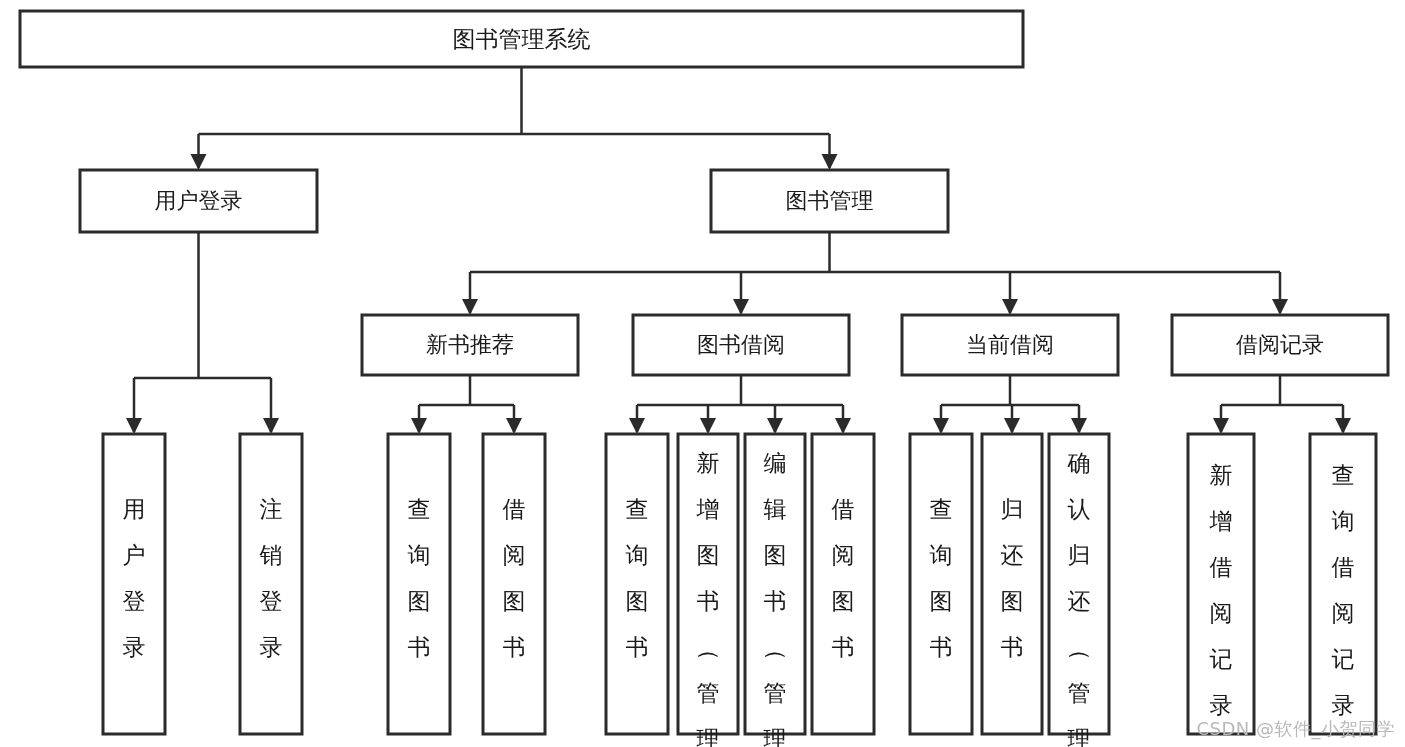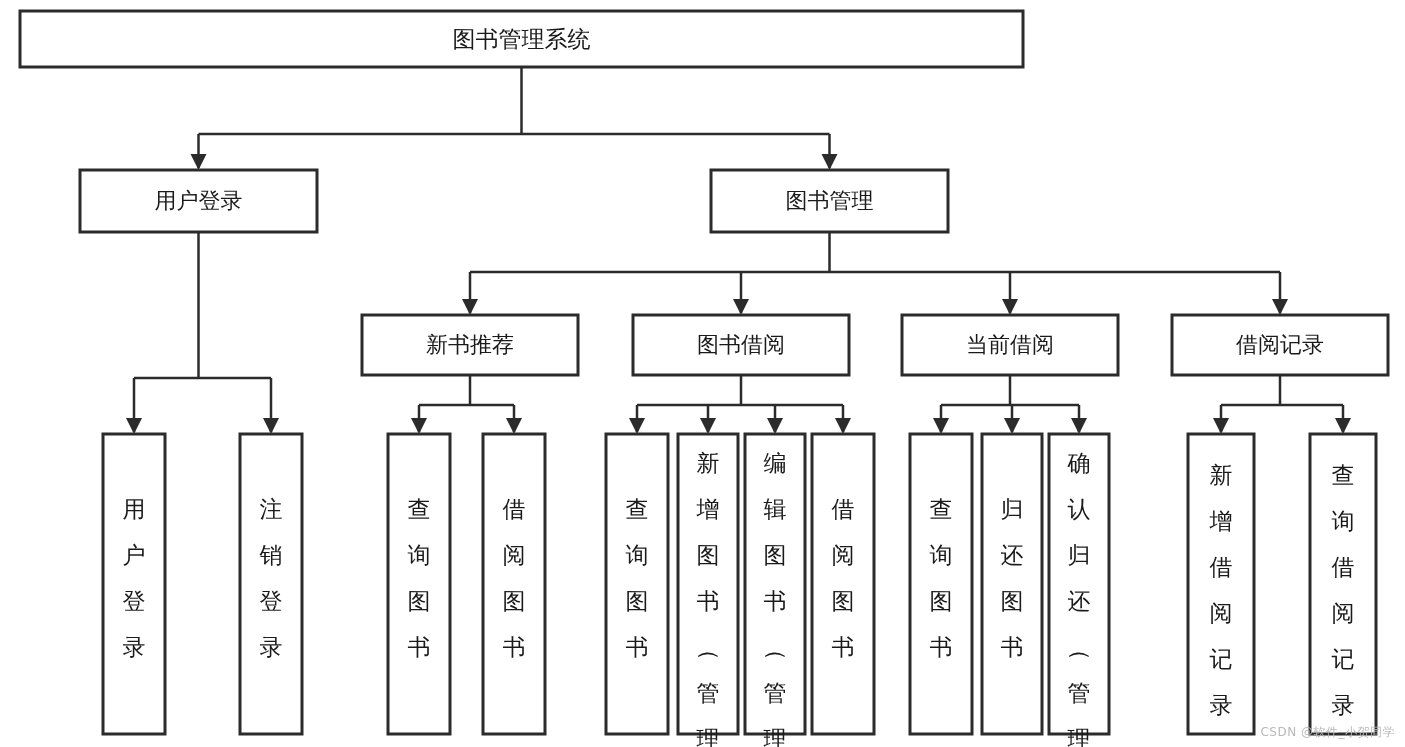--- a/index.html
+++ b/index.html
@@ -7,21 +7,21 @@
        font-family:"DejaVu Sans","Liberation Sans",sans-serif;}
   #diagram{position:absolute;left:0;top:0;width:1405px;height:747px;}
   .node-box{fill:#ffffff;stroke:#2b2b2b;stroke-width:3;}
   .edge{stroke:#2b2b2b;stroke-width:2.5;fill:none;}
   .arrowhead{fill:#2b2b2b;stroke:none;}
   .node-label{fill:#1a1a1a;font-family:"DejaVu Sans","Liberation Sans",sans-serif;
               font-size:22px;text-anchor:middle;dominant-baseline:middle;}
   .node-label-root{font-size:23px;}
   .leaf-label{fill:#1a1a1a;font-family:"DejaVu Sans","Liberation Sans",sans-serif;
               font-size:23px;text-anchor:middle;}
-  .watermark{position:absolute;right:10px;bottom:6px;color:#b9b9b9;font-size:12px;
+  .watermark{position:absolute;right:10px;bottom:6px;color:#b9b9b9;font-size:18px;
              font-family:"DejaVu Sans","Liberation Sans",sans-serif;letter-spacing:.5px;
              white-space:nowrap;}
 </style>
 </head>
 <body>
 
 <svg id="diagram" viewBox="0 0 1405 747" xmlns="http://www.w3.org/2000/svg">
   <g id="edge-layer">
       <line x1="521.5" y1="67" x2="521.5" y2="134" class="edge"></line>
       <line x1="198.5" y1="134" x2="829.5" y2="134" class="edge"></line>

